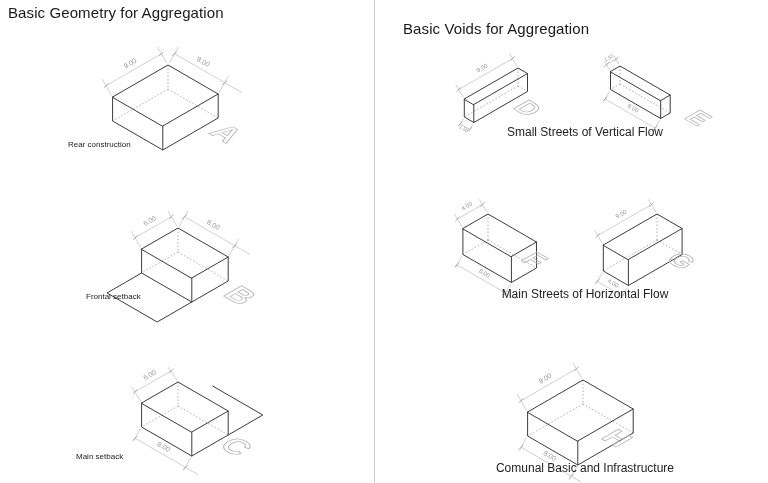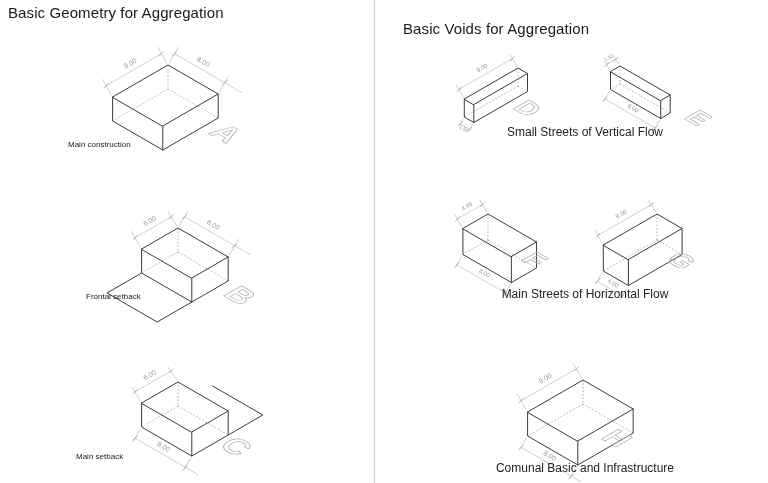--- a/index.html
+++ b/index.html
@@ -29,21 +29,21 @@
 <svg style="left:60px;top:45px;" width="190" height="118" viewBox="0 0 190 118">
   <path class="dline" d="M107,18.3 L97.6,2 M51.6,50.3 L42.2,34.1 M109,18.3 L118.4,2 M159.2,47.3 L168.6,31.1"></path>
   <path class="dline" d="M101.5,8.7 L46.1,40.7 M114.5,8.7 L164.7,37.7 L182,47.7"></path>
   <path class="tick" d="M99.3,10.9 l4.4,-4.4 M43.9,42.9 l4.4,-4.4 M112.3,10.9 l4.4,-4.4 M162.5,39.9 l4.4,-4.4"></path>
   <text class="dtext" x="71.3" y="20.4" transform="rotate(-30 71.3 20.4)">9.00</text>
   <text class="dtext" x="142.1" y="18.9" transform="rotate(30 142.1 18.9)">8.00</text>
   <path class="hedge" d="M108,20 L108,44 M108,44 L158.2,73 M108,44 L52.6,76"></path>
   <path class="edge" d="M52.6,52 L108,20 L158.2,49 L102.8,81 Z M52.6,52 L52.6,76 L102.8,105 L158.2,73 L158.2,49 M102.8,81 L102.8,105"></path>
   <text class="letter" font-size="30" transform="matrix(0.866,0.5,-0.866,0.5,148,88)">A</text>
 </svg>
-<div class="fig-label" style="left:68px;top:140px;">Main construction</div>
+<div class="fig-label" style="left:68px;top:140px;">Rear construction</div>
 
 <svg style="left:58px;top:210px;" width="215" height="118" viewBox="0 0 215 118">
   <path class="dline" d="M119,16.3 L110,1 M82.6,37.3 L73.2,21.1 M121,16.3 L130,1 M171.2,45.3 L180.6,29.1"></path>
   <path class="dline" d="M113.5,6.7 L77.1,27.7 M126.5,6.7 L176.7,35.7 L192,44.5"></path>
   <path class="tick" d="M111.3,8.9 l4.4,-4.4 M74.9,29.9 l4.4,-4.4 M124.3,8.9 l4.4,-4.4 M174.5,37.9 l4.4,-4.4"></path>
   <text class="dtext" x="92.8" y="12.9" transform="rotate(-30 92.8 12.9)">6.00</text>
   <text class="dtext" x="154.1" y="16.9" transform="rotate(30 154.1 16.9)">8.00</text>
   <path class="hedge" d="M120,18 L120,42 M120,42 L170.2,71 M120,42 L83.6,63"></path>
   <path class="edge" d="M83.6,63 L49,83 L99.2,112 L133.8,92"></path>
   <path class="edge" d="M83.6,39 L120,18 L170.2,47 L133.8,68 Z M83.6,39 L83.6,63 L133.8,92 L170.2,71 L170.2,47 M133.8,68 L133.8,92"></path>

